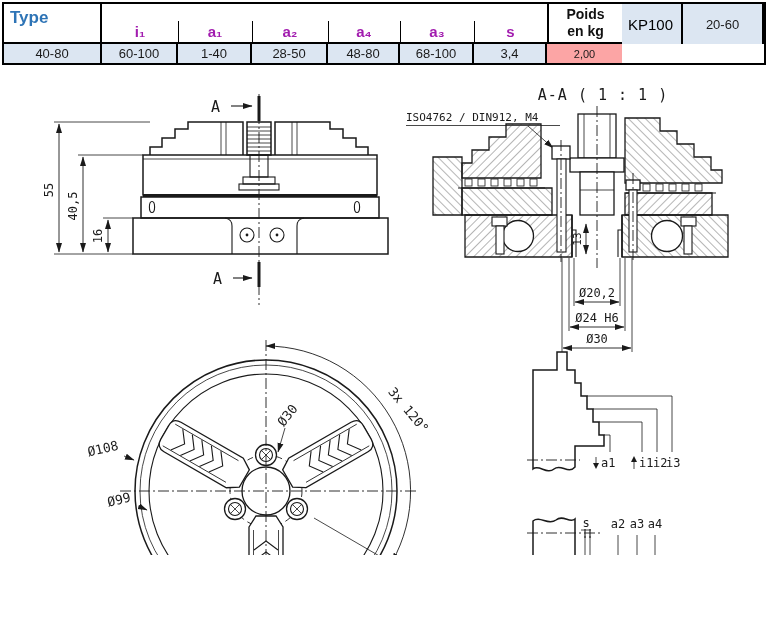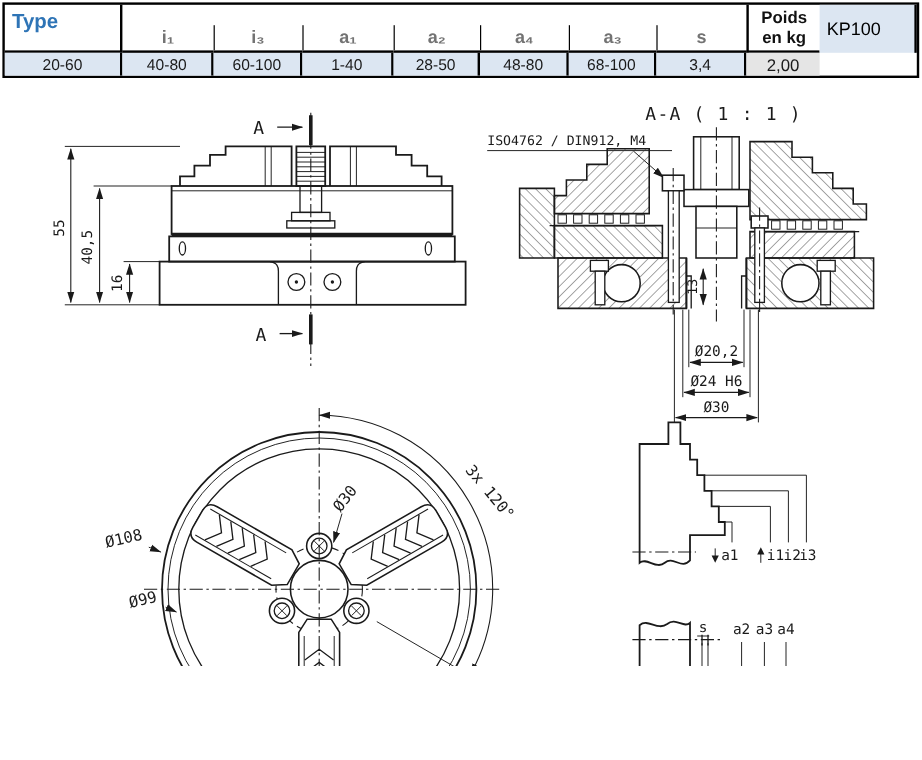--- a/index.html
+++ b/index.html
@@ -6,30 +6,30 @@
   .canvas{position:relative;width:768px;height:555px;background:#fff;overflow:hidden;
           font-family:"Liberation Sans","DejaVu Sans",sans-serif;}
   
   .spec{position:absolute;left:2px;top:2px;width:760px;border:2px solid #000;
         display:grid;grid-template-columns:98px 76px 74px 76px 72px 74px 73px 75px 61px auto;
         grid-template-rows:40px 19px;background:#fff;}
   .cell{box-sizing:border-box;overflow:hidden;}
   .type-h{border-right:2px solid #000;border-bottom:2px solid #000;
           font-size:17px;font-weight:bold;color:#2e74b6;padding:4px 0 0 6px;}
   .colh{position:relative;border-bottom:2px solid #000;display:flex;align-items:flex-end;
-        justify-content:center;padding-bottom:2px;font-weight:bold;font-size:15px;color:#737373;}
+        justify-content:center;padding-bottom:2px;font-weight:bold;font-size:15px;color:#a21caf;}
   .colh.sep::before{content:"";position:absolute;left:-1px;top:17px;bottom:0;width:2px;background:#000;}
   .poids-h{border-left:2px solid #000;border-bottom:2px solid #000;display:flex;flex-direction:column;
            align-items:center;justify-content:center;font-weight:bold;font-size:14px;line-height:1.25;color:#111;}
   .kp{background:#dce6f2;border-right:2px solid #000;color:#000000;font-size:15px;
       padding-left:6px;display:flex;align-items:center;}
   .val{background:#dce6f2;border-right:2px solid #000;color:#1a1a1a;font-size:13px;
        display:flex;align-items:center;justify-content:center;}
   .val.last{border-right:2px solid #000;}
-  .weightv{background:#e5e5e5;color:#1a1a1a;font-size:14px;display:flex;align-items:center;justify-content:center;}
+  .weightv{background:#fca5a5;color:#1a1a1a;font-size:11px;display:flex;align-items:center;justify-content:center;}
   
   svg.draw{position:absolute;left:0;top:62px;}
   .ln{stroke:#1a1a1a;fill:none;stroke-width:1.5;}
   .md{stroke:#1a1a1a;fill:none;stroke-width:1.1;}
   .tn{stroke:#1a1a1a;fill:none;stroke-width:0.8;}
   .th{stroke:#1a1a1a;fill:none;stroke-width:3;}
   .cl{stroke:#1a1a1a;fill:none;stroke-width:0.9;stroke-dasharray:11,3,2,3;}
   .dsh{stroke:#1a1a1a;fill:none;stroke-width:0.9;stroke-dasharray:6,4;}
   .dm{stroke:#1a1a1a;fill:none;stroke-width:0.9;}
   .wh{fill:#ffffff;stroke:#1a1a1a;stroke-width:1.3;}
@@ -41,21 +41,20 @@
   .t12{font-size:12px;} .t11{font-size:11px;} .t15{font-size:15px;letter-spacing:1px;} .t13{font-size:13px;}
 </style>
 </head>
 <body>
 
 <div class="canvas">
 
   <div class="spec">
     <div class="cell type-h">Type</div>
     <div class="cell colh">i₁</div>
-    <div class="cell colh sep">i₃</div>
     <div class="cell colh sep">a₁</div>
     <div class="cell colh sep">a₂</div>
     <div class="cell colh sep">a₄</div>
     <div class="cell colh sep">a₃</div>
     <div class="cell colh sep">s</div>
     <div class="cell poids-h">
       <div>Poids</div>
       <div>en kg</div>
     </div>
     <div class="cell kp">KP100</div>

